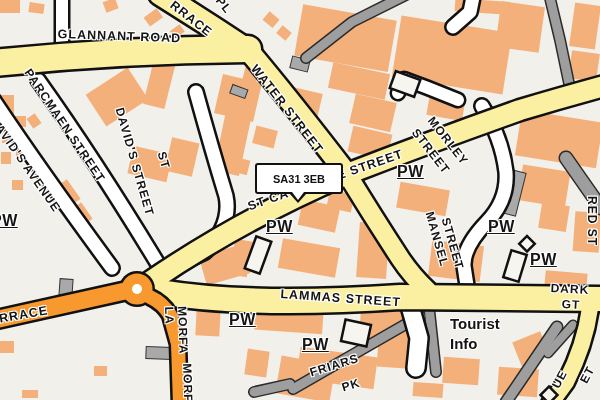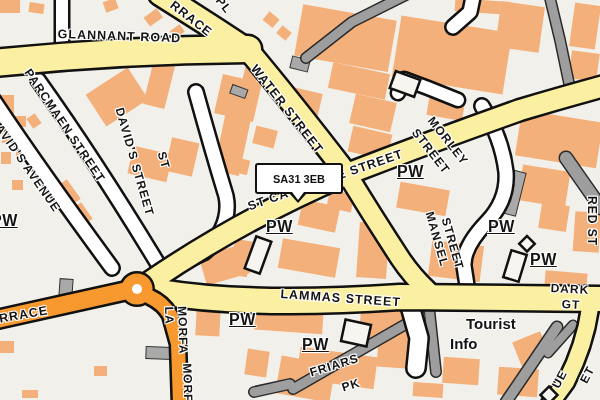--- a/index.html
+++ b/index.html
@@ -229,21 +229,21 @@
       <div class="lbl street wrapped" style="left: 188px; top: 306px; transform: rotate(88deg); font-size: 12px; width: 52px;">MORFA LA</div>
       <div class="lbl street" style="left: 194px; top: 363px; transform: rotate(88deg); font-size: 12px;">MORFA</div>
       <div class="lbl street" style="left: -2px; top: 312px; transform: rotate(-10deg); font-size: 12.5px;">RRACE</div>
       <div class="lbl poi" style="left: -9px; top: 212px; transform: rotate(0deg);">PW</div>
       <div class="lbl poi" style="left: 266px; top: 218px; transform: rotate(0deg);">PW</div>
       <div class="lbl poi" style="left: 397px; top: 163px; transform: rotate(0deg);">PW</div>
       <div class="lbl poi" style="left: 488px; top: 218px; transform: rotate(0deg);">PW</div>
       <div class="lbl poi" style="left: 530px; top: 251px; transform: rotate(0deg);">PW</div>
       <div class="lbl poi" style="left: 229px; top: 311px; transform: rotate(0deg);">PW</div>
       <div class="lbl poi" style="left: 302px; top: 336px; transform: rotate(0deg);">PW</div>
-      <div class="lbl place" style="left: 466px; top: 315px; transform: rotate(0deg);">Tourist</div>
+      <div class="lbl place" style="left: 450px; top: 315px; transform: rotate(0deg);">Tourist</div>
       <div class="lbl place" style="left: 450px; top: 335px; transform: rotate(0deg); text-align: center;">Info</div>
     </div>
 
   <div id="marker">
     <span>SA31 3EB</span>
   </div>
   <div id="marker-tail-border"></div>
   <div id="marker-tail"></div>
 </div>
 

